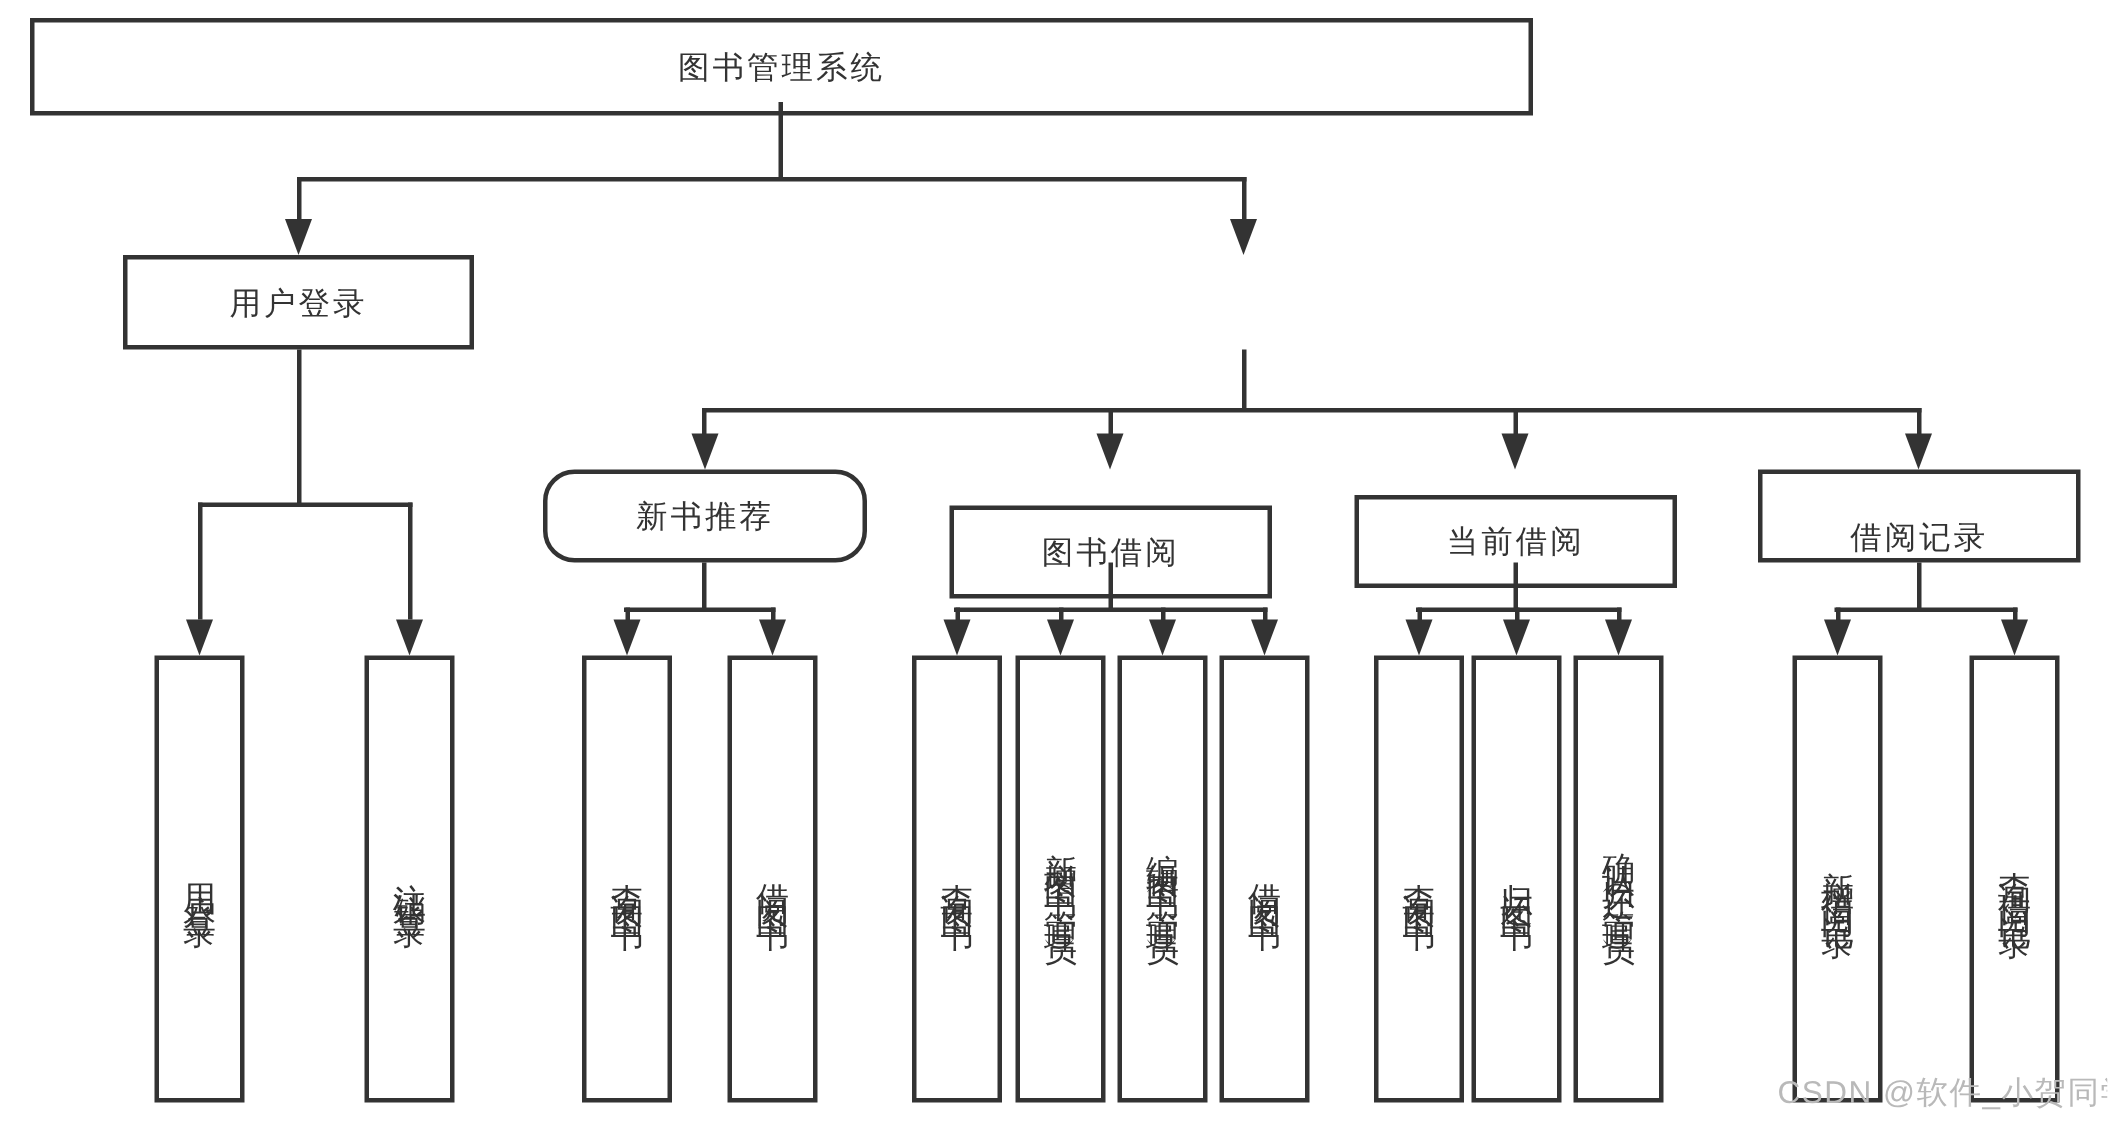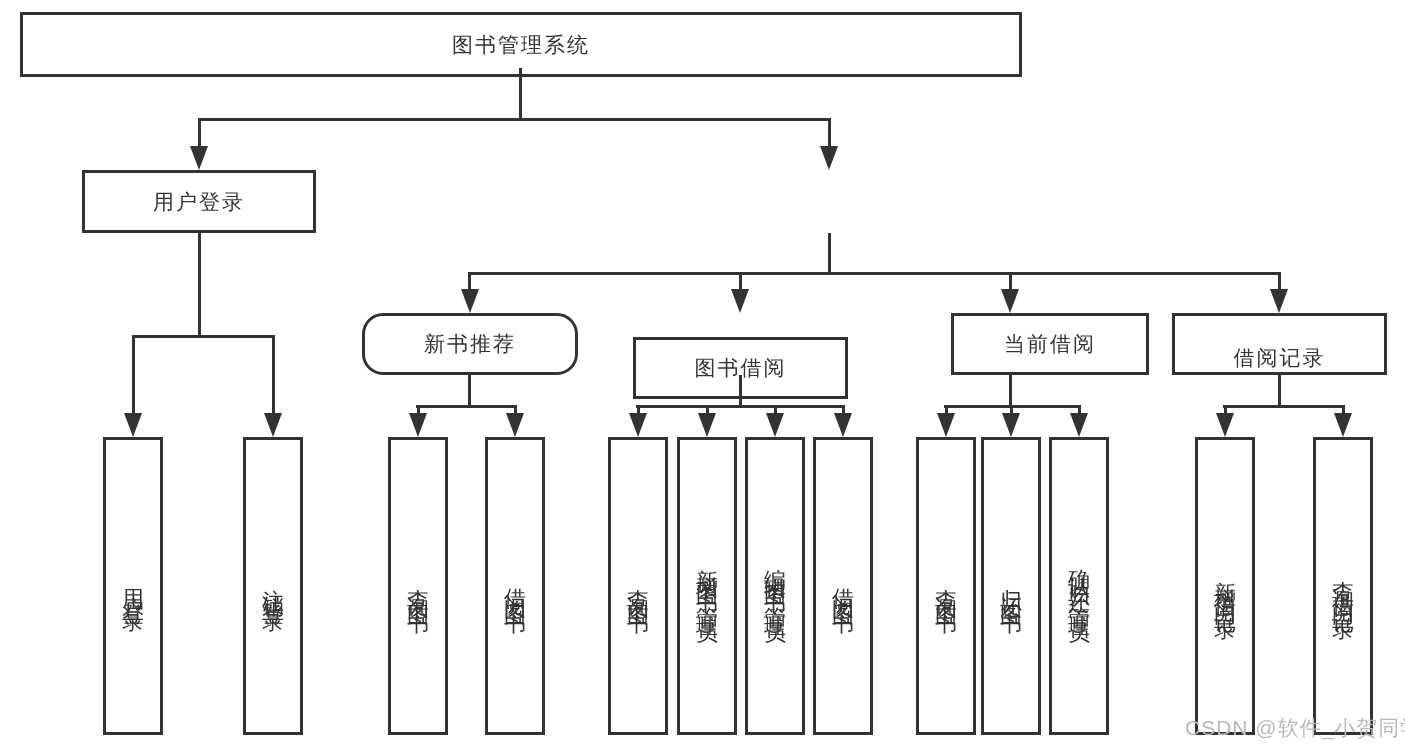--- a/index.html
+++ b/index.html
@@ -48,21 +48,21 @@
   <div class="box h" style="left:82px;top:170px;width:234px;height:63px;">
     <span>用户登录</span>
   </div>
 
   <div class="box h" style="left:362px;top:313px;width:216px;height:62px;border-radius:21px;">
     <span>新书推荐</span>
   </div>
   <div class="box h" style="left:633px;top:313px;width:215px;height:62px;margin-top:24px;">
     <span>图书借阅</span>
   </div>
-  <div class="box h" style="left:903px;top:313px;width:198px;height:62px;margin-left:48px;">
+  <div class="box h" style="left:903px;top:330px;width:215px;height:62px;">
     <span>当前借阅</span>
   </div>
   <div class="box h" style="left:1172px;top:313px;width:215px;height:62px;align-items:flex-end;">
     <span>借阅记录</span>
   </div>
 
   <div class="box v" style="left:103px;top:437px;width:60px;height:298px;">
     <span class="vtxt">用户登录</span>
   </div>
   <div class="box v" style="left:243px;top:437px;width:60px;height:298px;">

